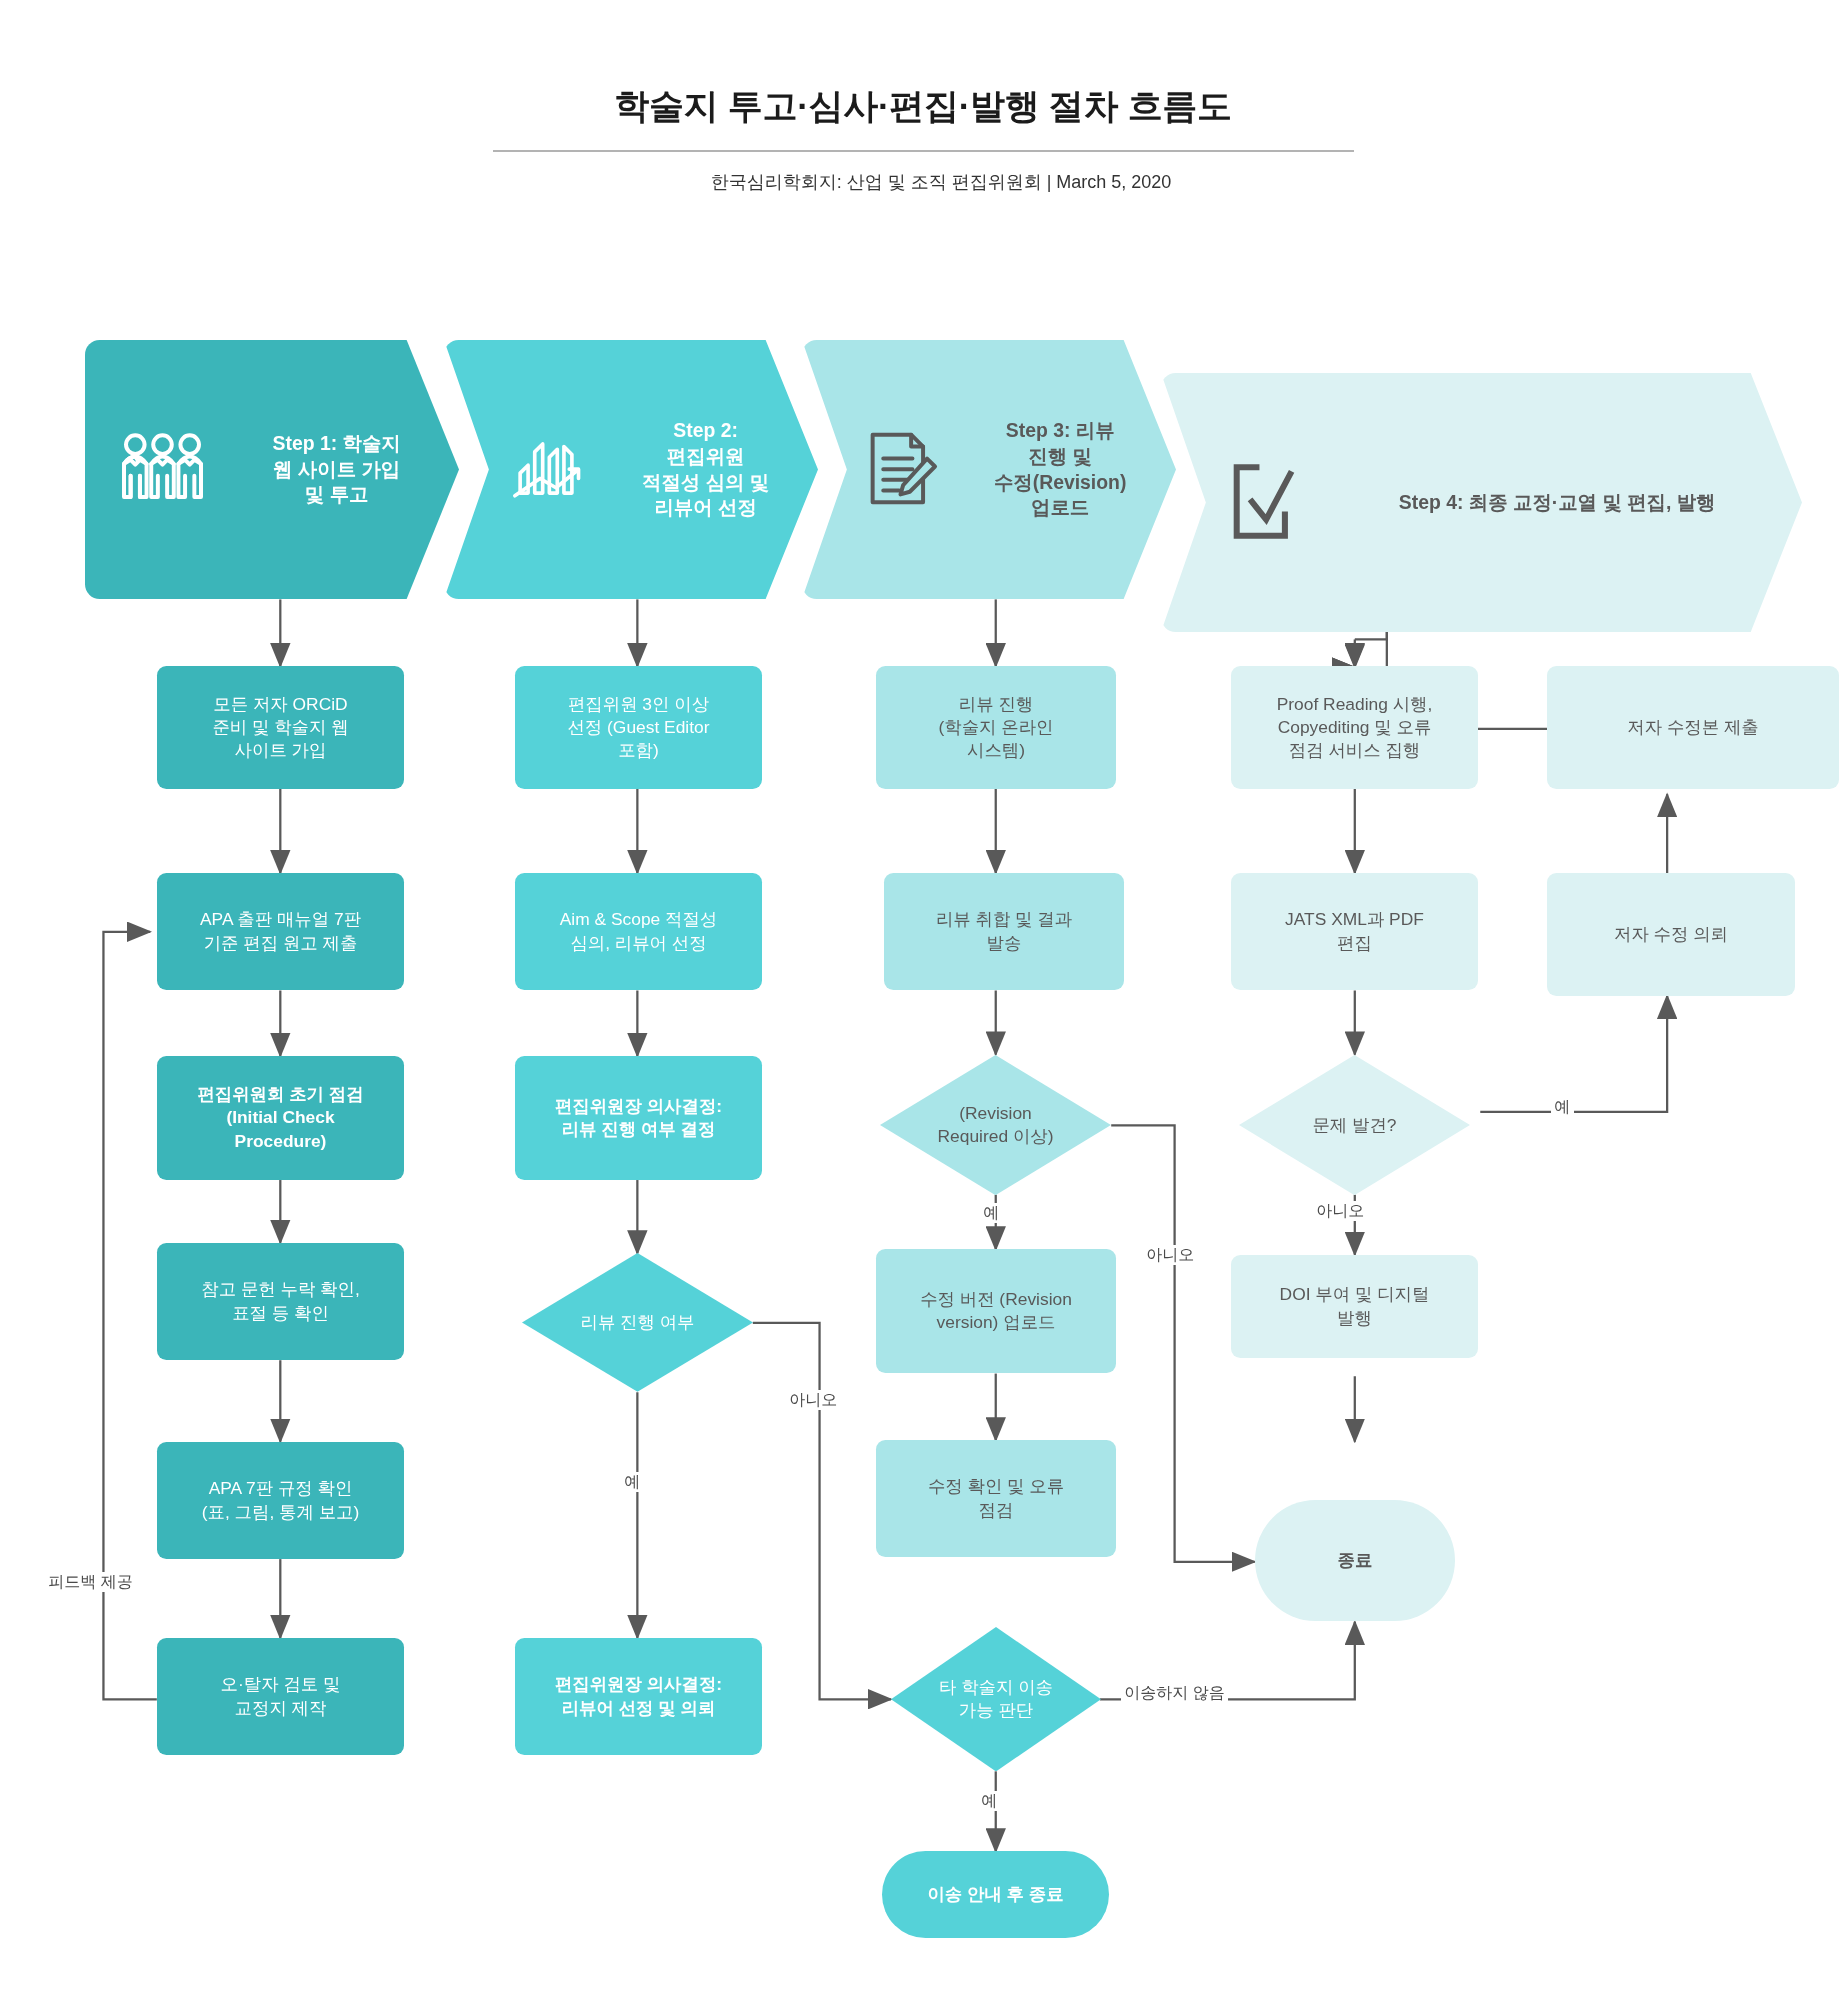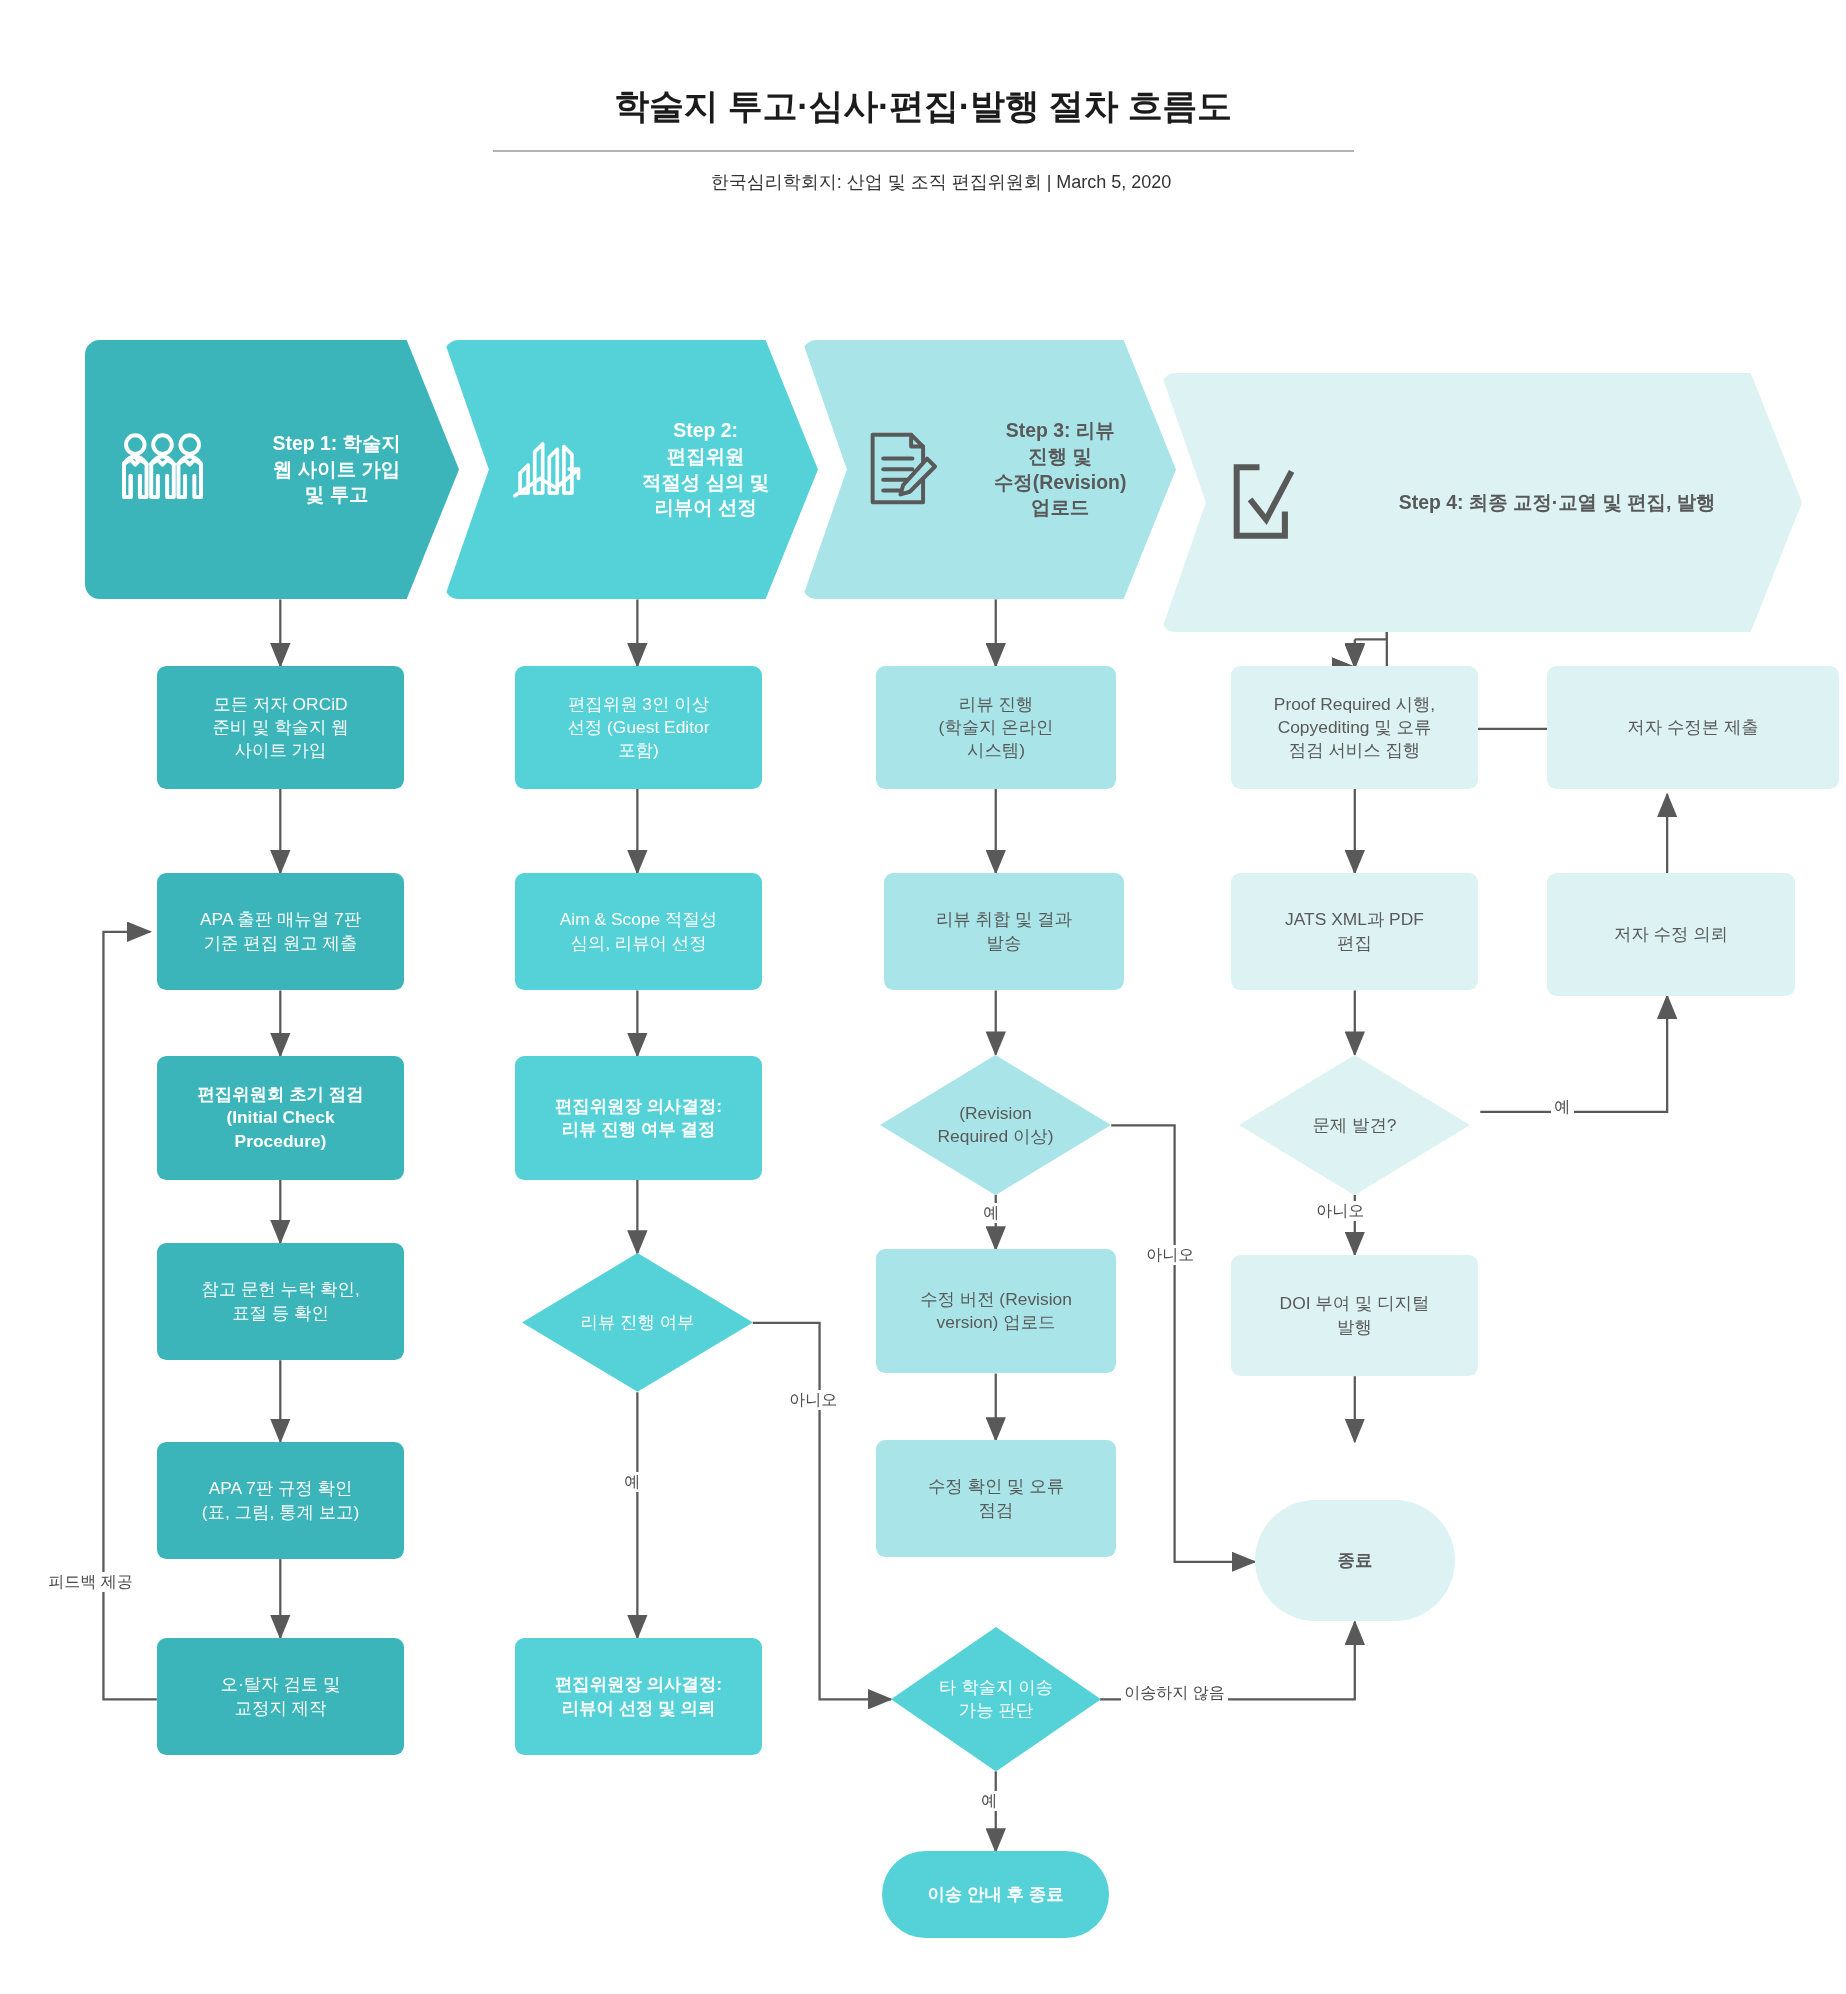--- a/index.html
+++ b/index.html
@@ -304,35 +304,35 @@
       <polygon points="157,0 314,108 157,216 0,108" fill="#55D2D8"></polygon>
     </svg>
     <span class="dtxt" style="color:#ffffff;">타 학술지 이송
 가능 판단</span>
   </div>
   <div class="node term bold" style="left:882px; top:1851px; width:227px; height:87px; background:#55D2D8; color:#fff;">
     <span class="txt">이송 안내 후 종료</span>
   </div>
 
   <div class="node box" style="left:1231px; top:666px; width:247px; height:123px; background:#DCF2F3; color:#595959;">
-    <span class="txt">Proof Required 시행,
+    <span class="txt">Proof Reading 시행,
 Copyediting 및 오류
 점검 서비스 집행</span>
   </div>
   <div class="node box" style="left:1231px; top:873px; width:247px; height:117px; background:#DCF2F3; color:#595959;">
     <span class="txt">JATS XML과 PDF
 편집</span>
   </div>
   <div class="dia" style="left:1239px; top:1055px; width:231px; height:140px;">
     <svg class="dshape" viewBox="0 0 346 210" preserveAspectRatio="none">
       <polygon points="173,0 346,105 173,210 0,105" fill="#DCF2F3"></polygon>
     </svg>
     <span class="dtxt" style="color:#595959;">문제 발견?</span>
   </div>
-  <div class="node box" style="left:1231px; top:1255px; width:247px; height:121px; background:#DCF2F3; color:#595959;">
+  <div class="node box" style="left:1231px; top:1255px; width:247px; height:103px; background:#DCF2F3; color:#595959;">
     <span class="txt">DOI 부여 및 디지털
 발행</span>
   </div>
   <div class="node term bold" style="left:1255px; top:1500px; width:200px; height:121px; background:#DCF2F3; color:#595959;">
     <span class="txt">종료</span>
   </div>
 
   <div class="node box" style="left:1547px; top:666px; width:292px; height:123px; background:#DCF2F3; color:#595959;">
     <span class="txt">저자 수정본 제출</span>
   </div>

